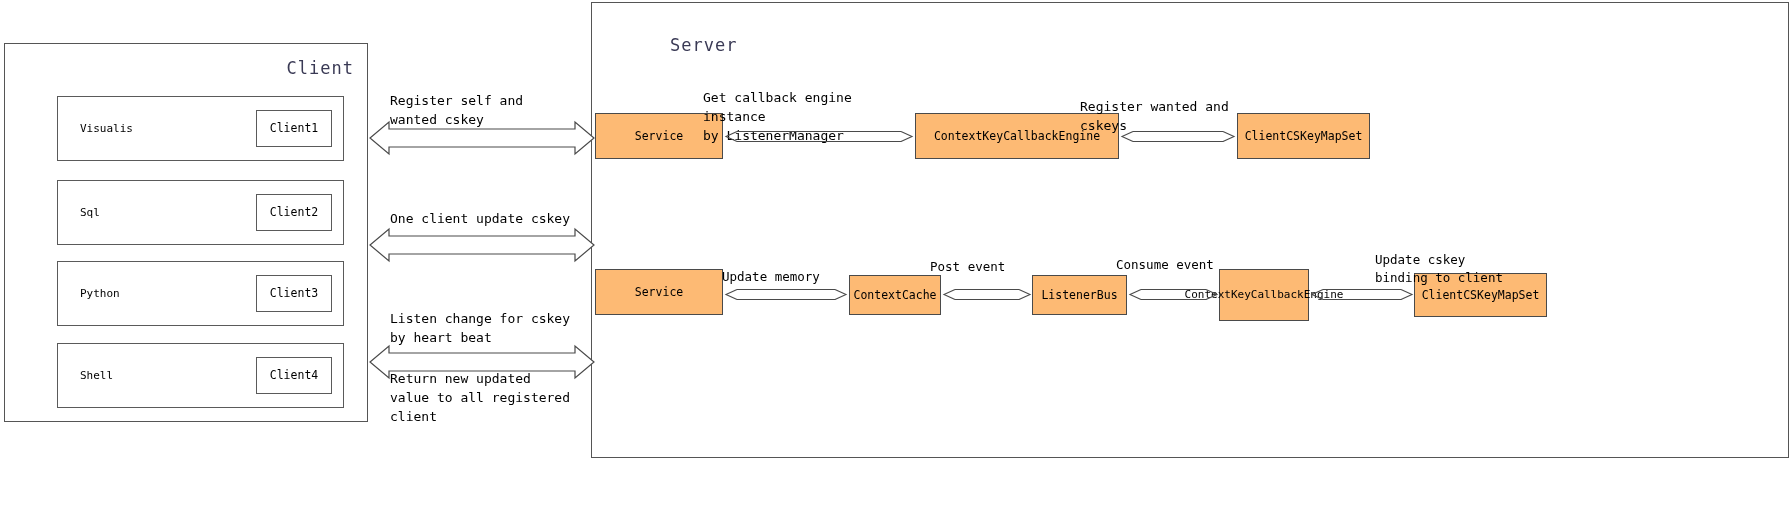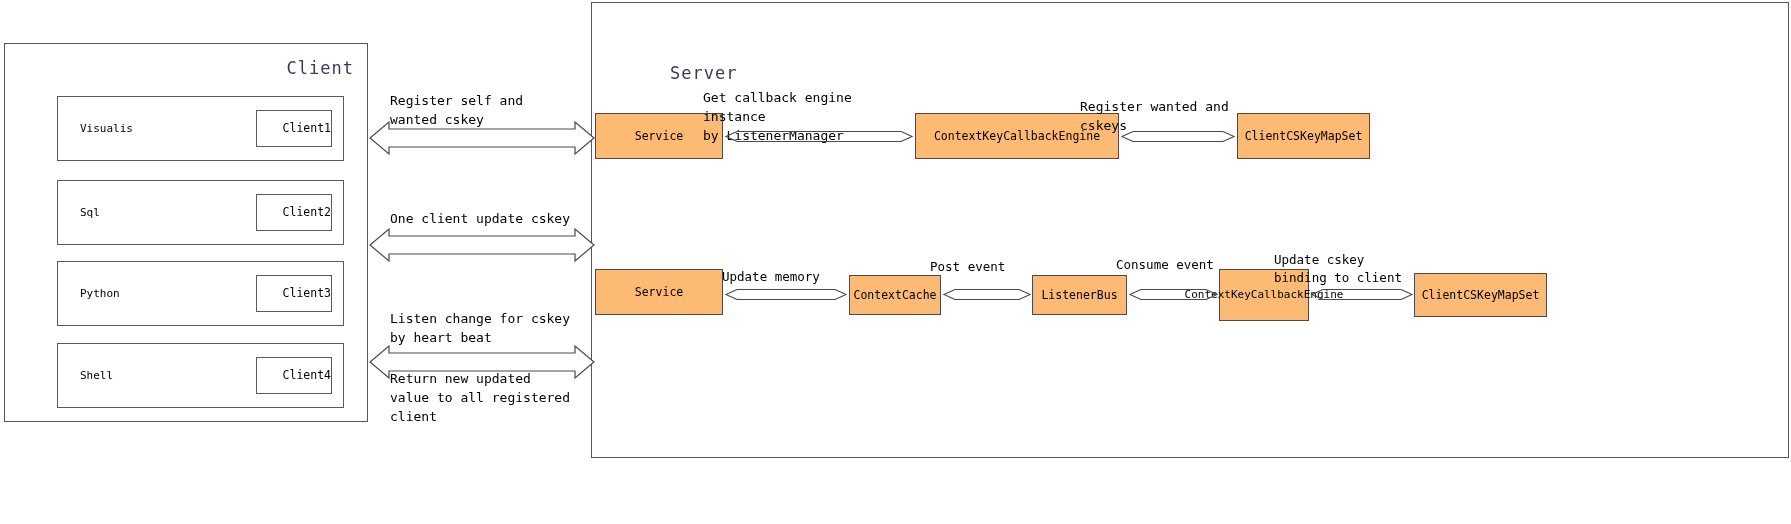--- a/index.html
+++ b/index.html
@@ -20,28 +20,28 @@
   .client-row{
     position:absolute;left:57px;width:285px;height:63px;border:1px solid #5a5a5a;background:#fff;
   }
   .client-row .rowlabel{
     position:absolute;left:22px;top:0;height:63px;line-height:63px;
     font-size:11px;white-space:nowrap;
   }
   .client-row .chip{
     position:absolute;right:11px;top:13px;width:74px;height:35px;
     border:1px solid #5a5a5a;background:#fff;
-    font-size:11.5px;line-height:35px;text-align:right;
+    font-size:11.5px;line-height:35px;text-align:center;
   }
 
   
   #server-container{left:591px;top:2px;width:1198px;height:456px;border:1px solid #555;}
   #server-title{
     position:absolute;left:670px;top:35px;width:200px;height:22px;
-    font-size:17px;color:#3a3a55;letter-spacing:1px;margin-top:28px;
+    font-size:17px;color:#3a3a55;letter-spacing:1px;
   }
 
   .node{
     position:absolute;box-sizing:border-box;border:1px solid #4a4a4a;background:#fdba74;
     display:flex;align-items:center;justify-content:center;text-align:center;
     font-size:11.5px;line-height:14px;padding:0 3px;
   }
 
   
   .lbl{
@@ -125,21 +125,21 @@
     </svg>
   </div>
 
   <div class="lbl small" style="left:1116px;top:256px;width:128px">Consume event</div>
   <div class="dbl" style="left:1129px;top:288px;width:89px">
     <svg viewBox="0 0 89 13" preserveAspectRatio="none">
       <path d="M12,1.5 L77,1.5 M12,11.5 L77,11.5 M12,1.5 L1,6.5 L12,11.5 M77,1.5 L88,6.5 L77,11.5" fill="none" stroke="#4a4a4a" stroke-width="1.1"></path>
     </svg>
   </div>
 
-  <div class="lbl small" style="left:1274px;top:251px;width:128px">Update cskey
+  <div class="lbl small" style="left:1375px;top:251px;width:128px">Update cskey
 binding to client</div>
   <div class="dbl" style="left:1311px;top:288px;width:102px">
     <svg viewBox="0 0 102 13" preserveAspectRatio="none">
       <path d="M12,1.5 L90,1.5 M12,11.5 L90,11.5 M12,1.5 L1,6.5 L12,11.5 M90,1.5 L101,6.5 L90,11.5" fill="none" stroke="#4a4a4a" stroke-width="1.1"></path>
     </svg>
   </div>
 
   <div class="lbl" style="left:390px;top:91px;width:200px">Register self and
 wanted cskey</div>
   <div class="blockarrow" style="left:369px;top:121px;width:226px">

